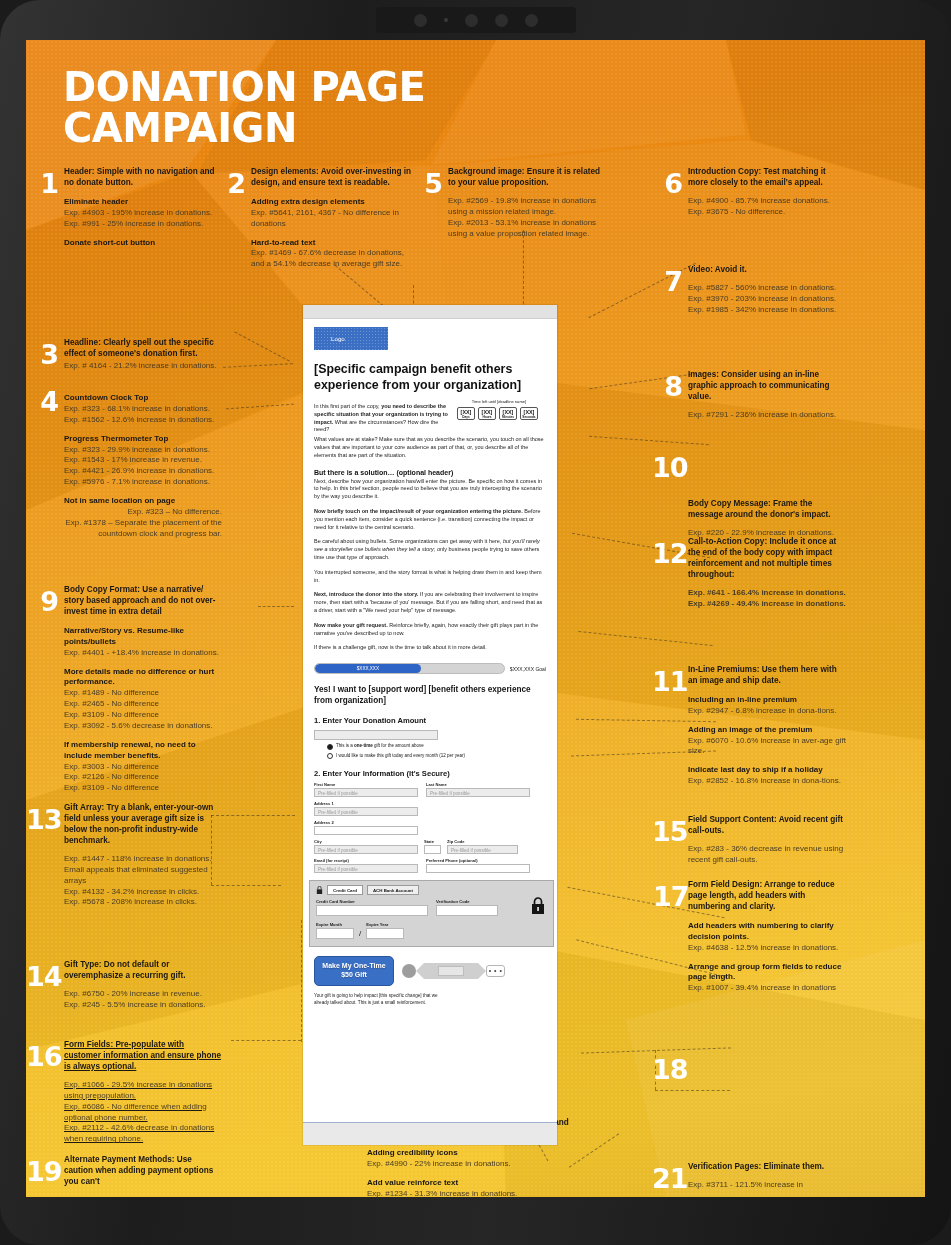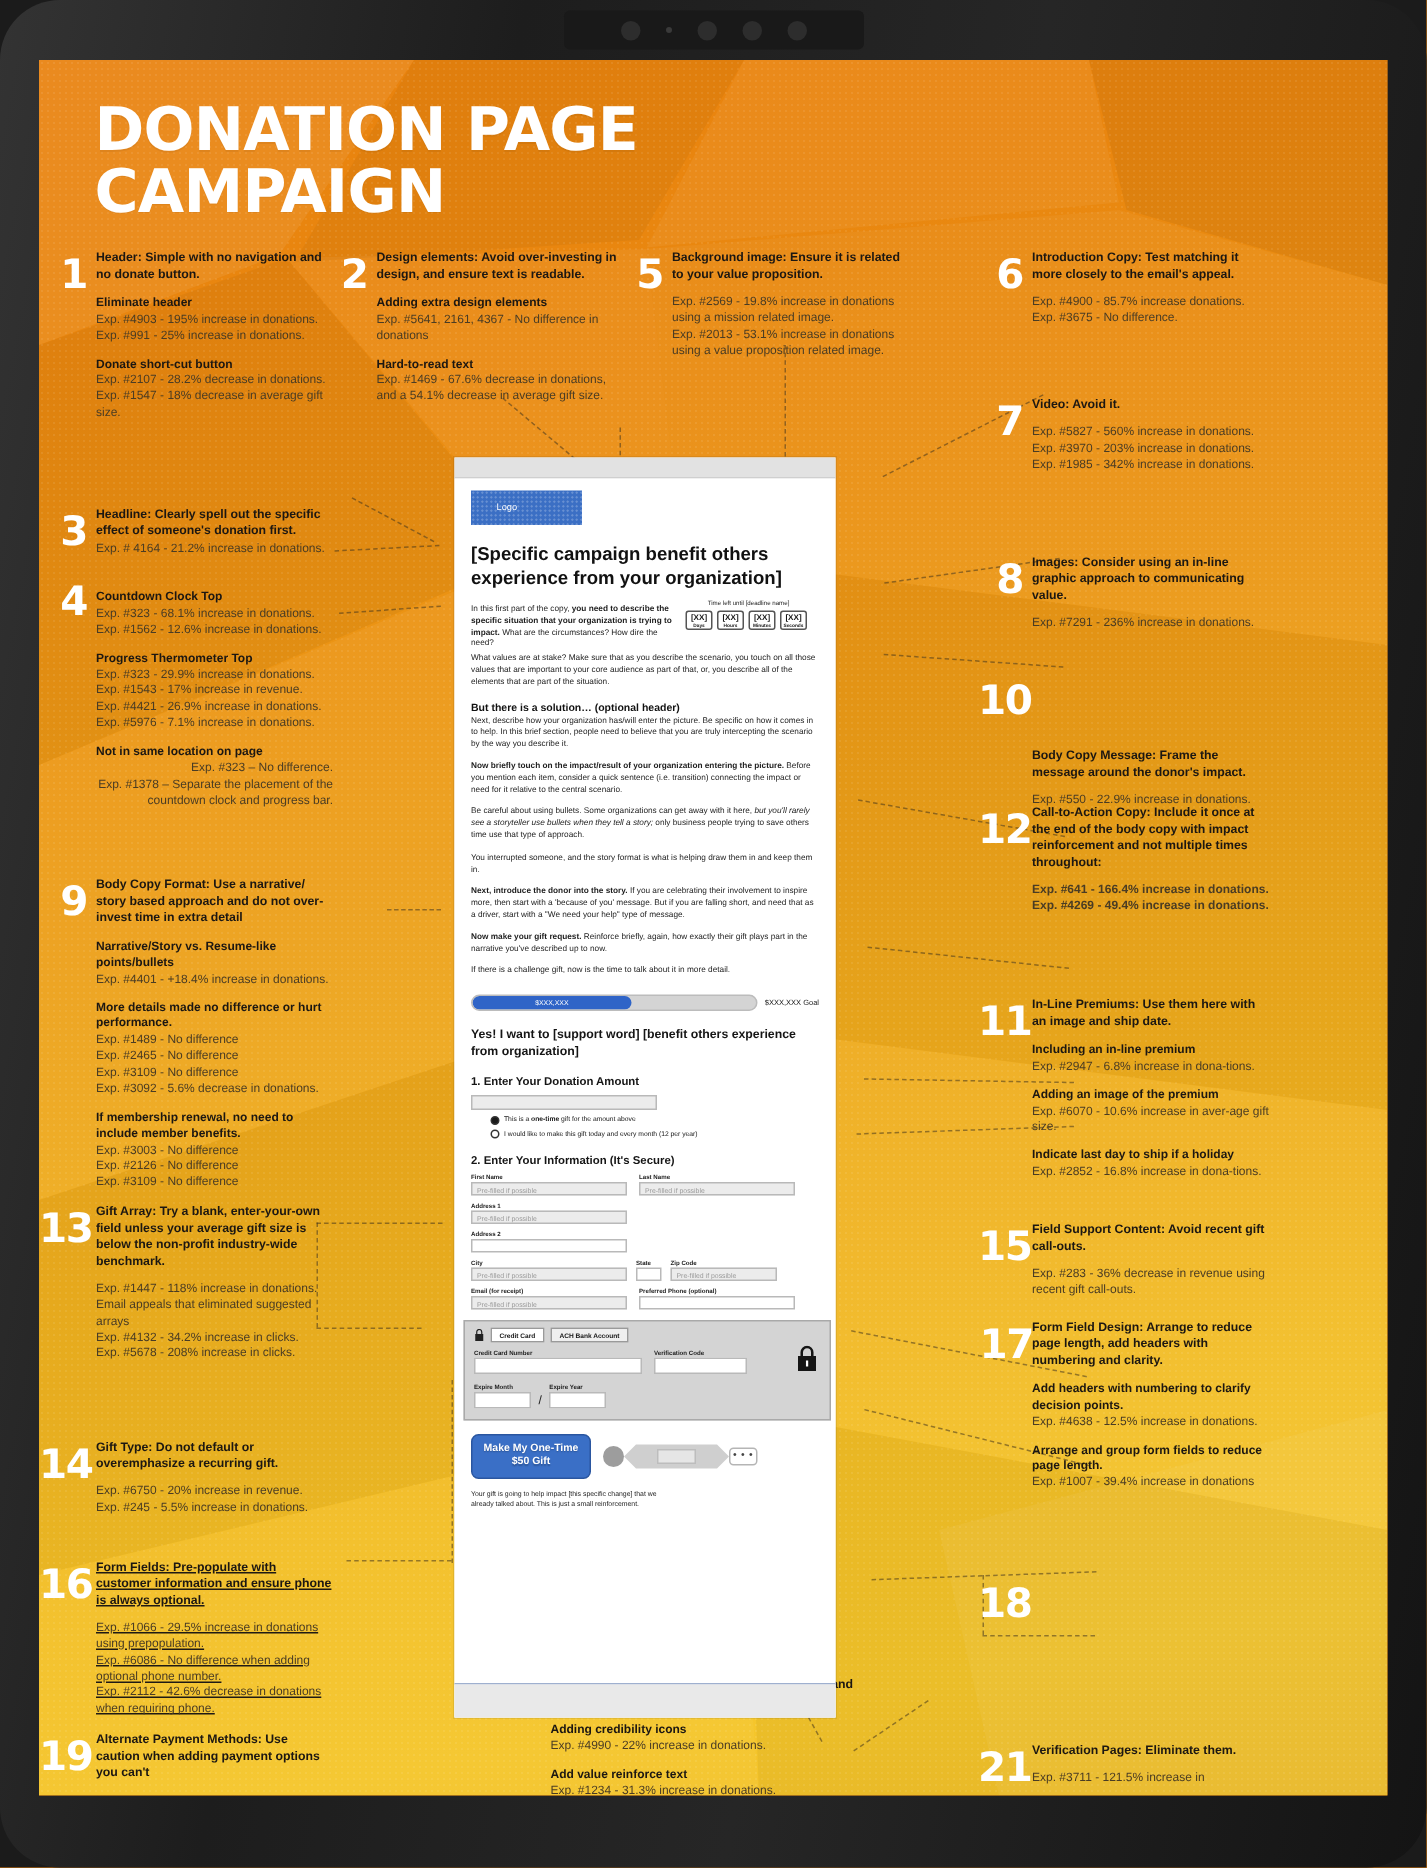--- a/index.html
+++ b/index.html
@@ -287,22 +287,20 @@
       <div class="dash" style="left:629px;top:1050px;width:75px;"></div>
 
       <div class="ann" style="left:4px;top:127px;width:190px;">
         <div class="num" style="left:0;top:3px;width:28px;">1</div>
         <div class="body" style="margin-left:34px;">
           <h4>Header: Simple with no navigation and no donate button.</h4>
           <div class="sub">Eliminate header</div>
           <p style="white-space:pre-line;">Exp. #4903 - 195% increase in donations.
 Exp. #991 - 25% increase in donations.</p>
           <div class="sub">Donate short-cut button</div>
-          <p style="white-space:pre-line;">Exp. #2107 - 28.2% decrease in donations.
-Exp. #1547 - 18% decrease in average gift size.</p>
         </div>
       </div>
 
       <div class="ann" style="left:4px;top:298px;width:192px;">
         <div class="num" style="left:0;top:3px;width:28px;">3</div>
         <div class="body" style="margin-left:34px;">
           <h4 style="margin-bottom:1px;">Headline: Clearly spell out the specific effect of someone's donation first.</h4>
           <p style="white-space:pre-line;">Exp. # 4164 - 21.2% increase in donations.</p>
         </div>
       </div>
@@ -434,21 +432,21 @@
         <div class="body" style="margin-left:32px;">
           <h4>Images: Consider using an in-line graphic approach to communicating value.</h4>
           <p style="white-space:pre-line;">Exp. #7291 - 236% increase in donations.</p>
         </div>
       </div>
 
       <div class="ann" style="left:626px;top:411px;width:194px;">
         <div class="num" style="left:0;top:3px;width:30px;">10</div>
         <div class="body" style="margin-left:36px;margin-top:48px;">
           <h4>Body Copy Message: Frame the message around the donor's impact.</h4>
-          <p style="white-space:pre-line;">Exp. #550 - 22.9% increase in donations.</p>
+          <p style="white-space:pre-line;">Exp. #220 - 22.9% increase in donations.</p>
         </div>
       </div>
 
       <div class="ann" style="left:626px;top:497px;width:194px;">
         <div class="num" style="left:0;top:3px;width:30px;">12</div>
         <div class="body" style="margin-left:36px;">
           <h4>Call-to-Action Copy: Include it once at the end of the body copy with impact reinforcement and not multiple times throughout:</h4>
           <p style="white-space:pre-line;font-weight:bold;">Exp. #641 - 166.4% increase in donations.
 Exp. #4269 - 49.4% increase in donations.</p>
         </div>

